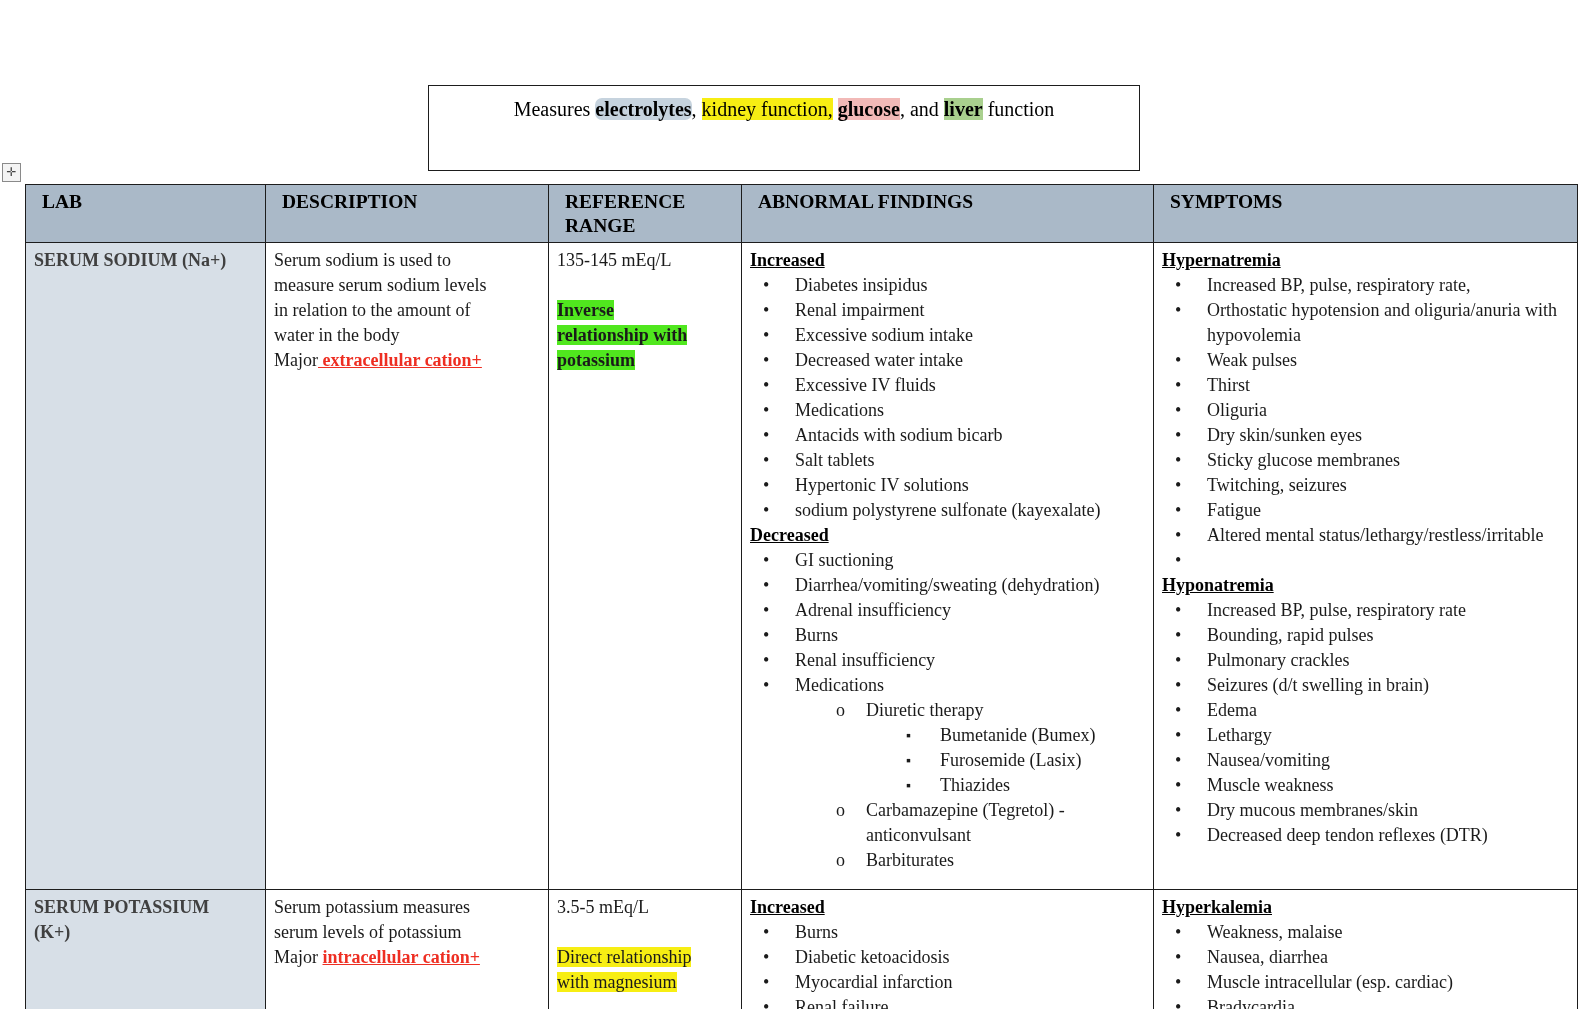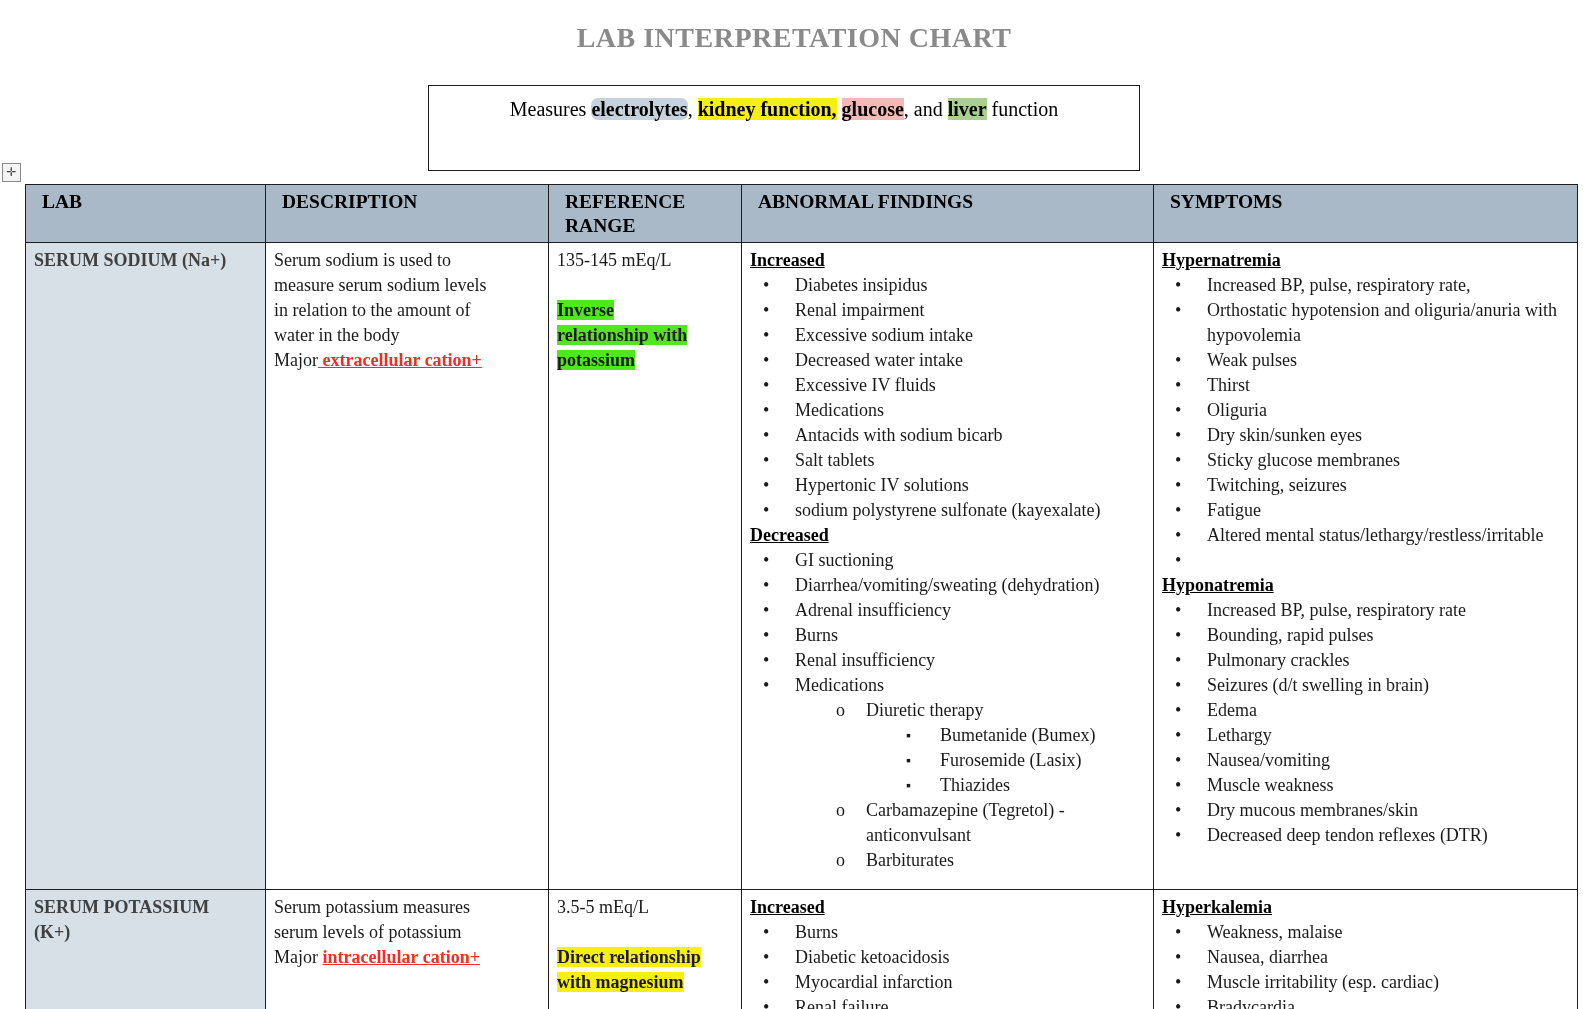--- a/index.html
+++ b/index.html
@@ -55,31 +55,30 @@
   .li::before{position:absolute;color:#1a1a1a;}
   .l1::before{content:"\2022";left:13px;}
   .l2{padding-left:116px;}
   .l2::before{content:"o";left:86px;}
   .l3{padding-left:190px;}
   .l3::before{content:"\25AA";left:156px;font-size:14px;}
 
   .seg-plain{}
   .seg-red{color:var(--red-text);font-weight:bold;text-decoration:underline;}
   .seg-hl-blue{background:var(--hl-blue);font-weight:bold;border-radius:7px;}
-  .seg-hl-yellow{background:var(--hl-yellow);font-weight:bold;margin-top:33px;}
+  .seg-hl-yellow{background:var(--hl-yellow);font-weight:normal;margin-top:33px;}
   .seg-hl-pink{background:var(--hl-pink);font-weight:bold;}
   .seg-hl-green{background:var(--hl-green-soft);font-weight:bold;}
   .seg-hl-green-bright{background:var(--hl-green);font-weight:bold;}
 </style>
 </head>
 <body>
 
 <div class="page">
 
-  <div class="doc-title">LAB INTERPRETATION CHART</div>
 
   <div class="panel-box">
     <div class="panel-subtitle" id="panel-subtitle"><span class="seg-plain">Measures </span><span class="seg-hl-blue">electrolytes</span><span class="seg-plain">, </span><span class="seg-hl-yellow">kidney function,</span><span class="seg-plain"> </span><span class="seg-hl-pink">glucose</span><span class="seg-plain">, and </span><span class="seg-hl-green">liver</span><span class="seg-plain"> function</span></div>
   </div>
 
   <div class="table-handle">
     <span>✛</span>
   </div>
 
   <table class="grid">
@@ -191,20 +190,20 @@
             <div class="blk heading">Increased</div>
             <div class="blk li l1"><span class="txt">Burns</span></div>
             <div class="blk li l1"><span class="txt">Diabetic ketoacidosis</span></div>
             <div class="blk li l1"><span class="txt">Myocardial infarction</span></div>
             <div class="blk li l1"><span class="txt">Renal failure</span></div>
           </td>
           <td>
             <div class="blk heading">Hyperkalemia</div>
             <div class="blk li l1"><span class="txt">Weakness, malaise</span></div>
             <div class="blk li l1"><span class="txt">Nausea, diarrhea</span></div>
-            <div class="blk li l1"><span class="txt">Muscle irritability (esp. cardiac)</span></div>
+            <div class="blk li l1"><span class="txt">Muscle intracellular (esp. cardiac)</span></div>
             <div class="blk li l1"><span class="txt">Bradycardia</span></div>
           </td>
         </tr>
       </tbody>
   </table>
 
 </div>
 
 </body></html>

